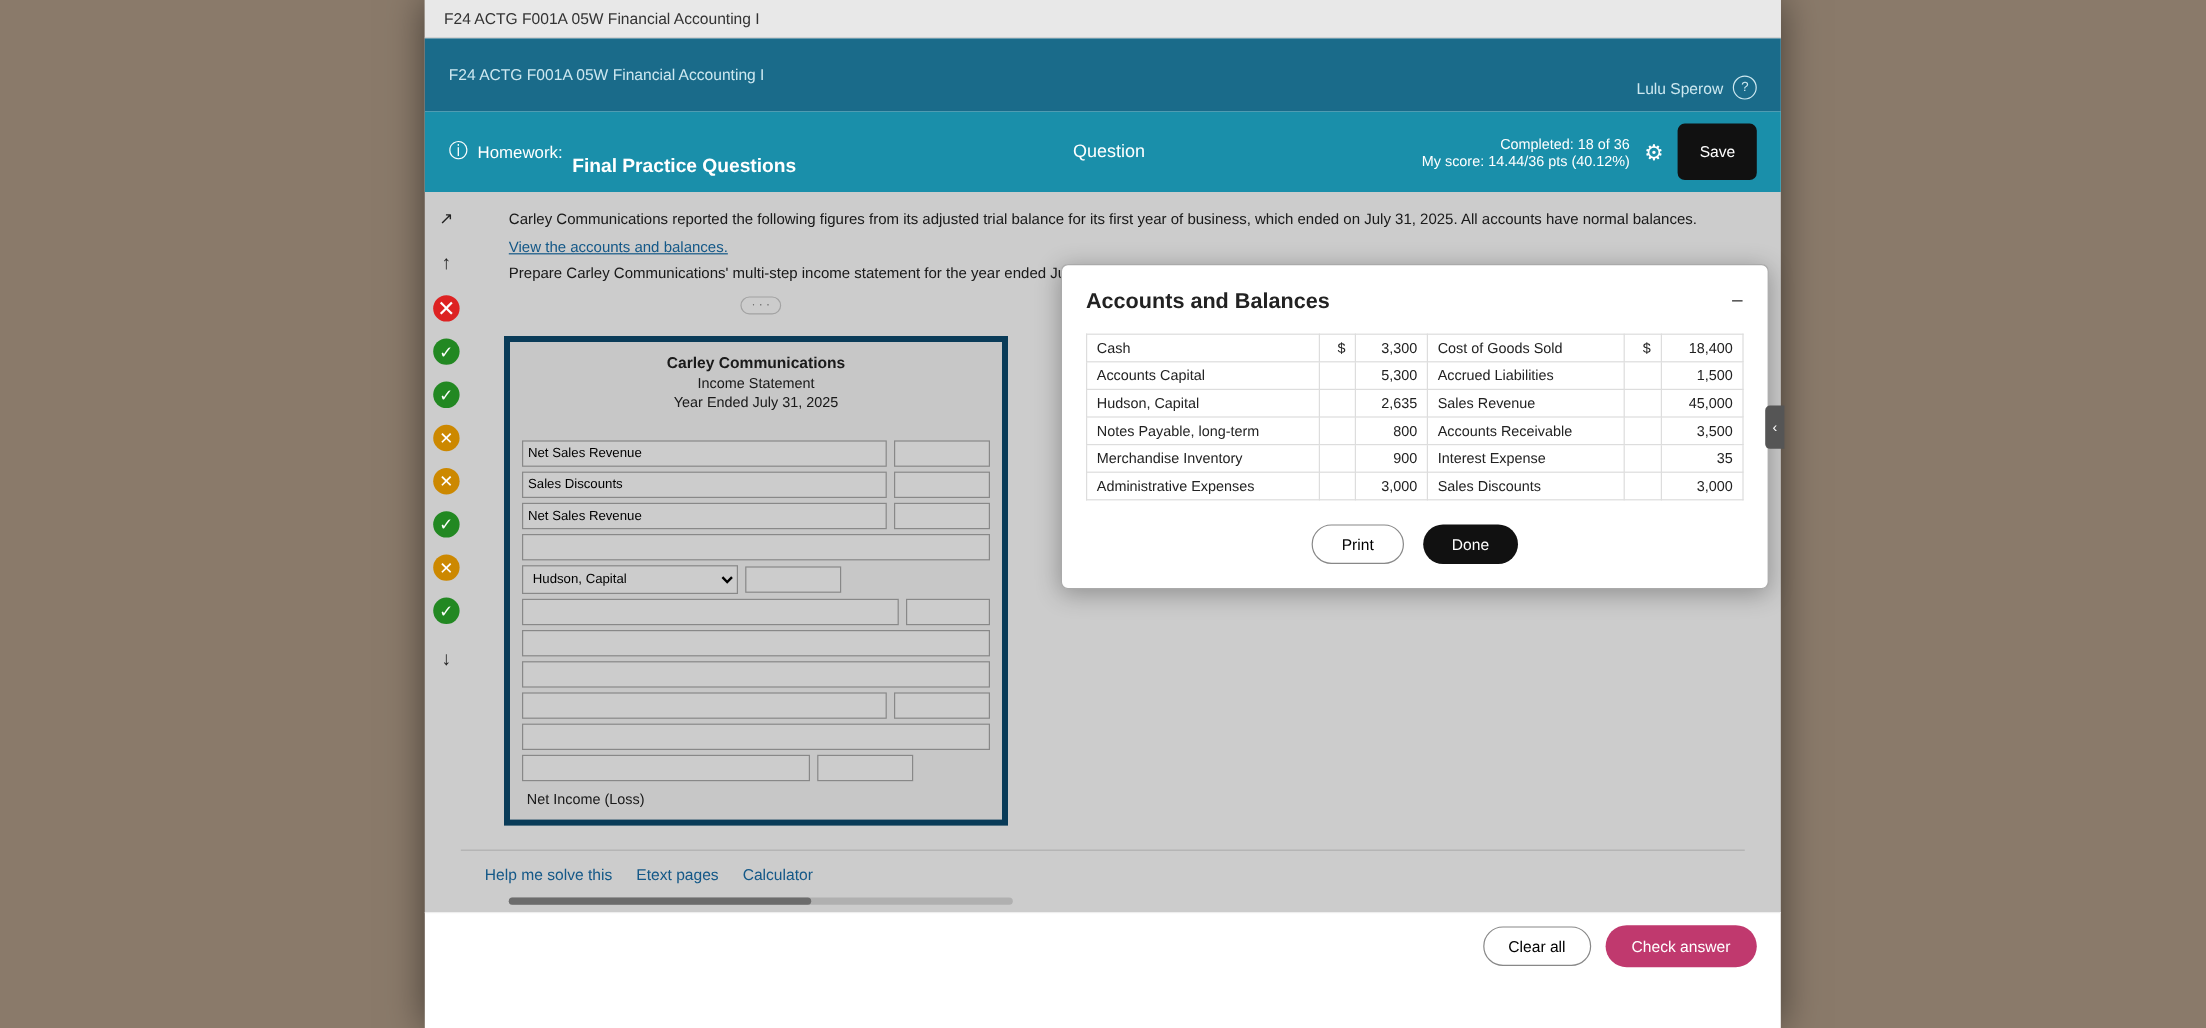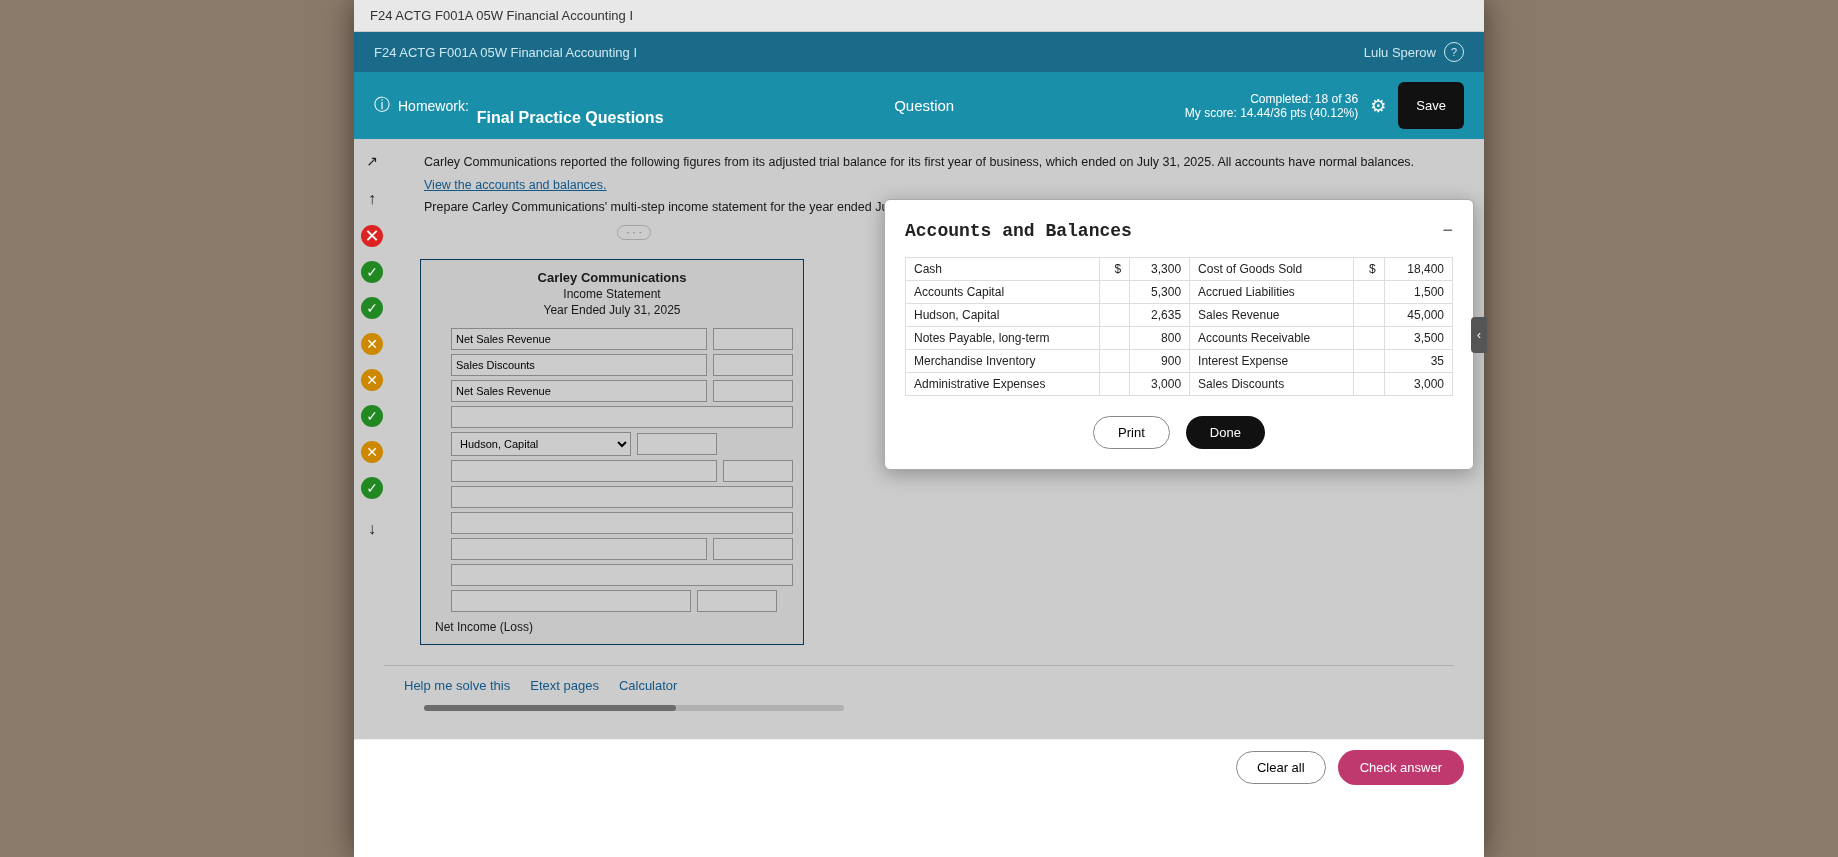--- a/index.html
+++ b/index.html
@@ -43,20 +43,21 @@
     .app-header-left {
       font-size: 13px;
       color: #cde8f0;
     }
     .app-header-right {
       font-size: 13px;
       color: #cde8f0;
       display: flex;
       align-items: center;
       gap: 8px;
+      margin-top: 21px;
     }
     
     .question-header {
       background: #1a8faa;
       color: white;
       padding: 10px 20px;
       display: flex;
       align-items: center;
       justify-content: space-between;
     }
@@ -130,47 +131,46 @@
       font-size: 14px;
     }
     .icon-red { color: #cc2222; }
     .icon-green { color: #228822; }
     
     .statement-area {
       margin-left: 36px;
       margin-top: 20px;
     }
     .statement-container {
-      border: 1px solid #0c4a6e;
-      width: 384px;
+      border: 5px solid #0c4a6e;
+      width: 420px;
       background: #f9f9f9;
       padding: 10px;
     }
     .statement-title {
       text-align: center;
       font-size: 13px;
       font-weight: bold;
       margin-bottom: 2px;
     }
     .statement-subtitle {
       text-align: center;
       font-size: 12px;
       margin-bottom: 2px;
     }
     .statement-date {
       text-align: center;
       font-size: 12px;
-      margin-bottom: 11px;
+      margin-bottom: 25px;
     }
     .statement-row {
       display: flex;
       align-items: center;
       gap: 6px;
       margin-bottom: 4px;
-      margin-left: 20px;
     }
     .statement-input {
       border: 1px solid #aaa;
       background: white;
       height: 22px;
       padding: 0 4px;
       font-size: 11px;
     }
     .input-label { flex: 1; min-width: 200px; }
     .input-value { width: 80px; }
@@ -251,21 +251,20 @@
     .modal-header {
       display: flex;
       justify-content: space-between;
       align-items: center;
       margin-bottom: 16px;
     }
     .modal-title {
       font-size: 18px;
       font-weight: bold;
       color: #222;
-      font-family: Liberation Mono, monospace;
     }
     .modal-close {
       font-size: 18px;
       cursor: pointer;
       color: #555;
       background: none;
       border: none;
     }
     .accounts-table {
       width: 100%;

